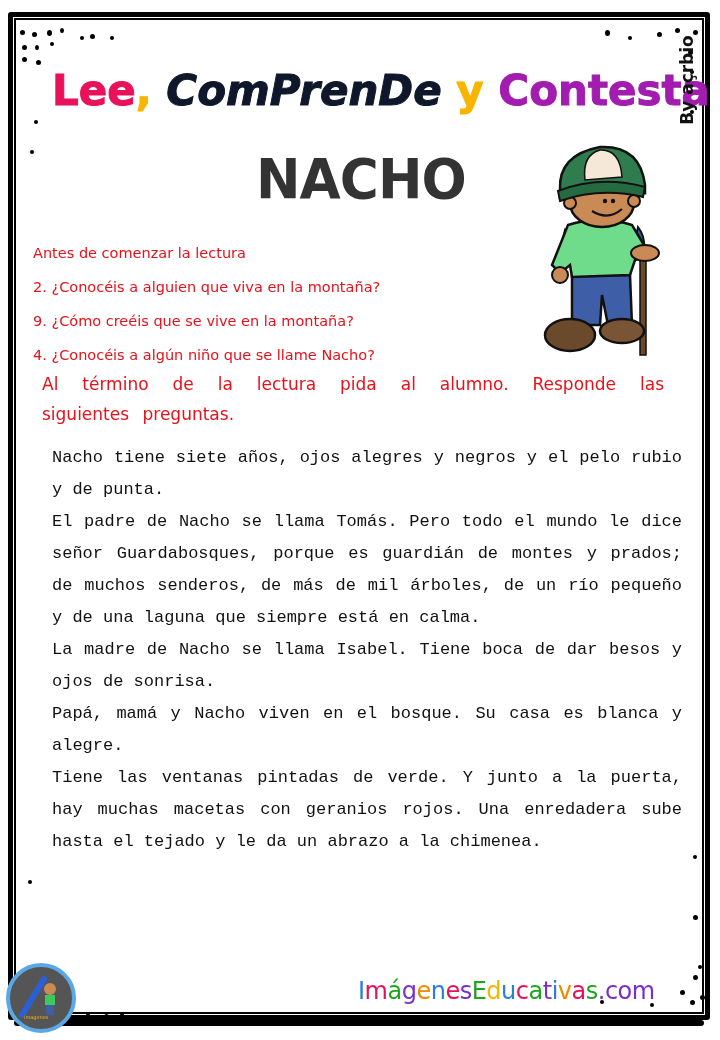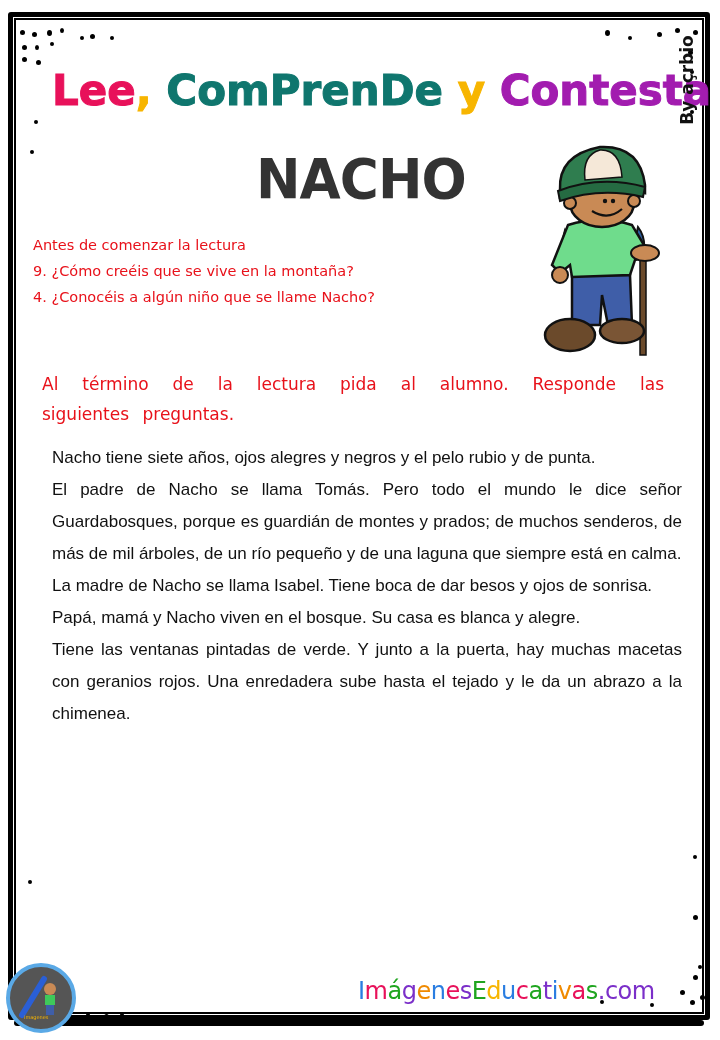--- a/index.html
+++ b/index.html
@@ -12,25 +12,25 @@
     .title { position: absolute; left: 52px; top: 66px; width: 600px; font-family: "DejaVu Sans", sans-serif; font-weight: bold; font-size: 42px; letter-spacing: 0px; white-space: nowrap; }
     .title span { -webkit-text-stroke: 1px currentColor; }
     .byline { position: absolute; left: 662px; top: 40px; width: 40px; height: 90px; }
     .byline span { position: absolute; left: -20px; top: 30px; transform: rotate(-90deg); font-size: 17px; font-weight: bold; color: #111; white-space: nowrap; font-family: "DejaVu Sans", sans-serif; }
 
     .heading { position: absolute; left: 256px; top: 146px; font-family: "DejaVu Sans", sans-serif; font-weight: bold; font-size: 56px; color: #333333; letter-spacing: -1px; transform: scaleX(0.95); transform-origin: left; }
 
     .illustration { position: absolute; left: 530px; top: 135px; width: 150px; height: 225px; }
 
     .prereading { position: absolute; left: 33px; top: 232px; color: #e8111a; font-family: "DejaVu Sans", sans-serif; font-size: 14.5px; line-height: 26px; }
-    .prereading div { white-space: nowrap; }
+    .prereading div { white-space: nowrap; margin-top: 8px; }
 
     .instruction { position: absolute; left: 42px; top: 369px; width: 622px; color: #e8111a; font-size: 17px; line-height: 30px; text-align: justify; text-align-last: left; font-family: "DejaVu Sans", sans-serif; word-spacing: 8px; }
 
-    .story { position: absolute; left: 52px; top: 442px; width: 630px; color: #111; font-size: 17px; line-height: 32px; font-family: Liberation Sans, sans-serif; }
+    .story { position: absolute; left: 52px; top: 442px; width: 630px; color: #111; font-size: 17px; line-height: 32px; font-family: Liberation Mono, monospace; }
     .story p { margin: 0; text-align: justify; }
 
     .logo-circle { position: absolute; left: 6px; top: 963px; width: 70px; height: 70px; border-radius: 50%; background: #555; border: 4px solid #5aa9e6; box-sizing: border-box; overflow: hidden; }
     .brand { position: absolute; left: 358px; top: 977px; font-size: 24px; font-family: "DejaVu Sans", sans-serif; white-space: nowrap; letter-spacing: -0.5px; }
   </style>
 </head>
 <body>
 
 <div class="frame-outer"></div>
 <div class="frame-inner"></div>
@@ -68,21 +68,21 @@
   <div class="dot" style="left:690px;top:1000px;width:5px;height:5px"></div>
   <div class="dot" style="left:700px;top:995px;width:5px;height:5px"></div>
   <div class="dot" style="left:600px;top:1000px;width:4px;height:4px"></div>
   <div class="dot" style="left:650px;top:1003px;width:4px;height:4px"></div>
   <div class="dot" style="left:86px;top:1012px;width:4px;height:4px"></div>
   <div class="dot" style="left:104px;top:1014px;width:5px;height:5px"></div>
   <div class="dot" style="left:120px;top:1012px;width:4px;height:4px"></div>
 </div>
 
 <div class="title">
-  <span style="color: rgb(232, 17, 90); text-align: right;">Lee</span><span style="color: rgb(247, 181, 0);">,</span><span style="color: rgb(0, 0, 0);"> </span><span style="color: #0f766e;">ComPrenDe</span><span style="color: rgb(0, 0, 0);"> </span><span style="color: rgb(247, 181, 0);">y</span><span style="color: rgb(0, 0, 0);"> </span><span style="color: #a21caf;">Contesta</span>
+  <span style="color: rgb(232, 17, 90); text-align: right;">Lee</span><span style="color: rgb(247, 181, 0);">,</span><span style="color: rgb(0, 0, 0);"> </span><span style="color: #0f172a; font-style: italic;">ComPrenDe</span><span style="color: rgb(0, 0, 0);"> </span><span style="color: rgb(247, 181, 0);">y</span><span style="color: rgb(0, 0, 0);"> </span><span style="color: #a21caf;">Contesta</span>
 </div>
 
 <div class="byline">
   <span>By açrbio</span>
 </div>
 
 <div class="heading">NACHO</div>
 
 <div class="illustration">
   <svg width="150" height="225" viewBox="0 0 150 225" xmlns="http://www.w3.org/2000/svg">
@@ -112,20 +112,21 @@
     <path d="M28 56 Q70 40 115 52 L113 62 Q70 52 30 66 Z" fill="#256b42" stroke="#111" stroke-width="2"></path>
 
     <circle cx="75" cy="66" r="2.2" fill="#111"></circle>
     <circle cx="83" cy="66" r="2.2" fill="#111"></circle>
     <path d="M62 76 Q78 86 92 74" fill="none" stroke="#111" stroke-width="2.2"></path>
   </svg>
 </div>
 
 <div class="prereading">
   <div>Antes de comenzar la lectura</div>
+  <div>2. ¿Conocéis a alguien que viva en la montaña?</div>
   <div>9. ¿Cómo creéis que se vive en la montaña?</div>
   <div>4. ¿Conocéis a algún niño que se llame Nacho?</div>
 </div>
 
 <div class="instruction">Al término de la lectura pida al alumno. Responde las siguientes preguntas.</div>
 
 <div class="story">
   <p>Nacho tiene siete años, ojos alegres y negros y el pelo rubio y de punta.</p>
   <p>El padre de Nacho se llama Tomás. Pero todo el mundo le dice señor Guardabosques, porque es guardián de montes y prados; de muchos senderos, de más de mil árboles, de un río pequeño y de una laguna que siempre está en calma.</p>
   <p>La madre de Nacho se llama Isabel. Tiene boca de dar besos y ojos de sonrisa.</p>

